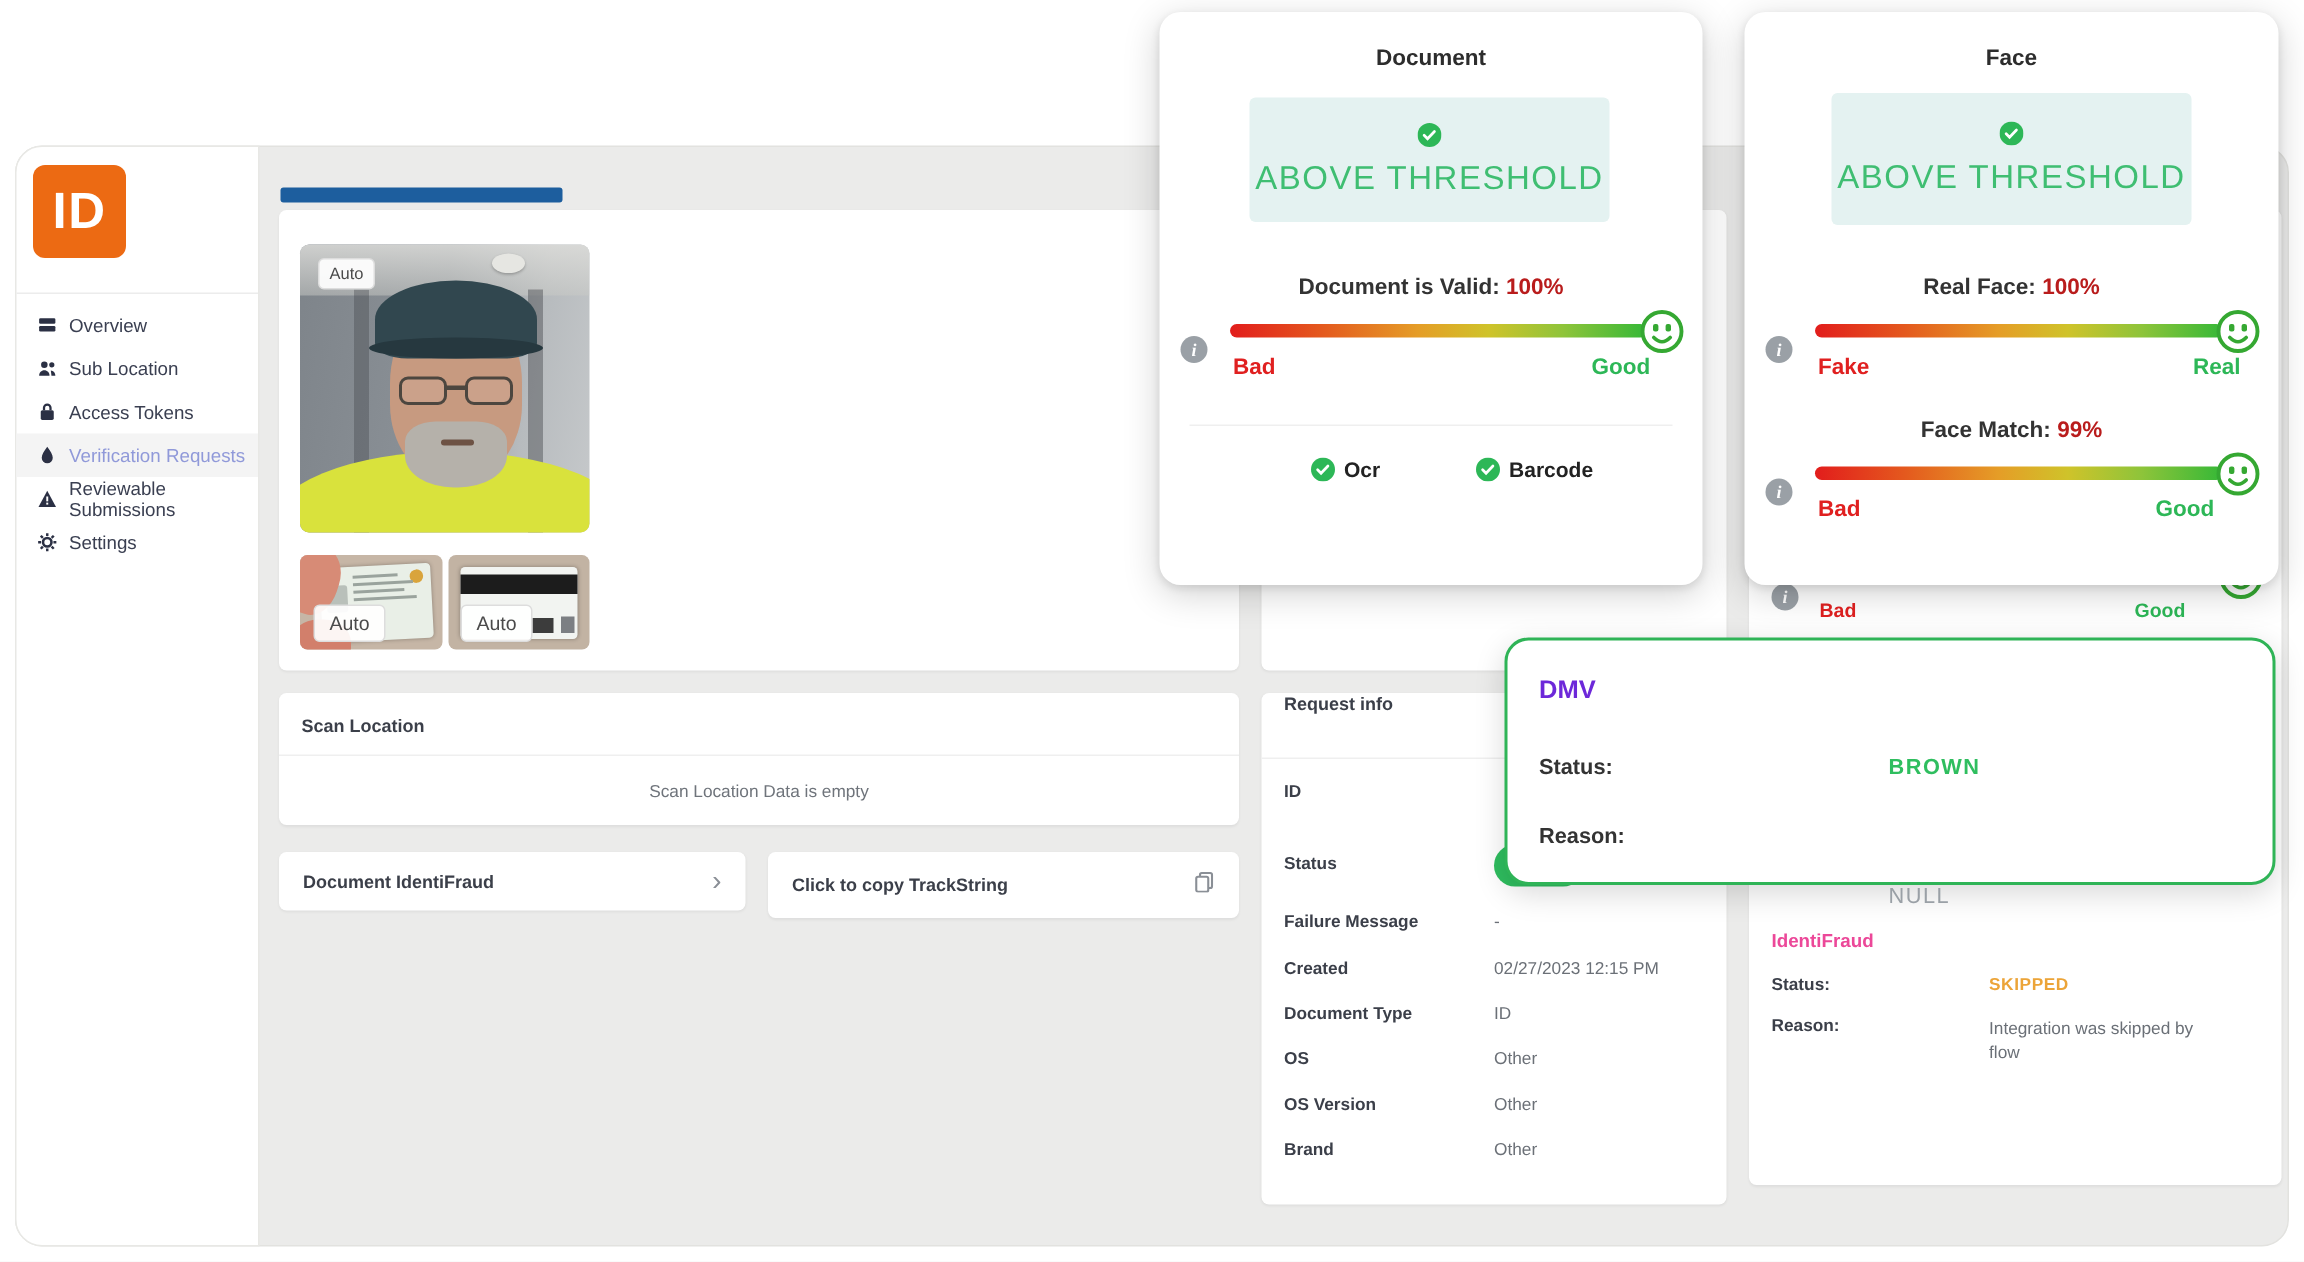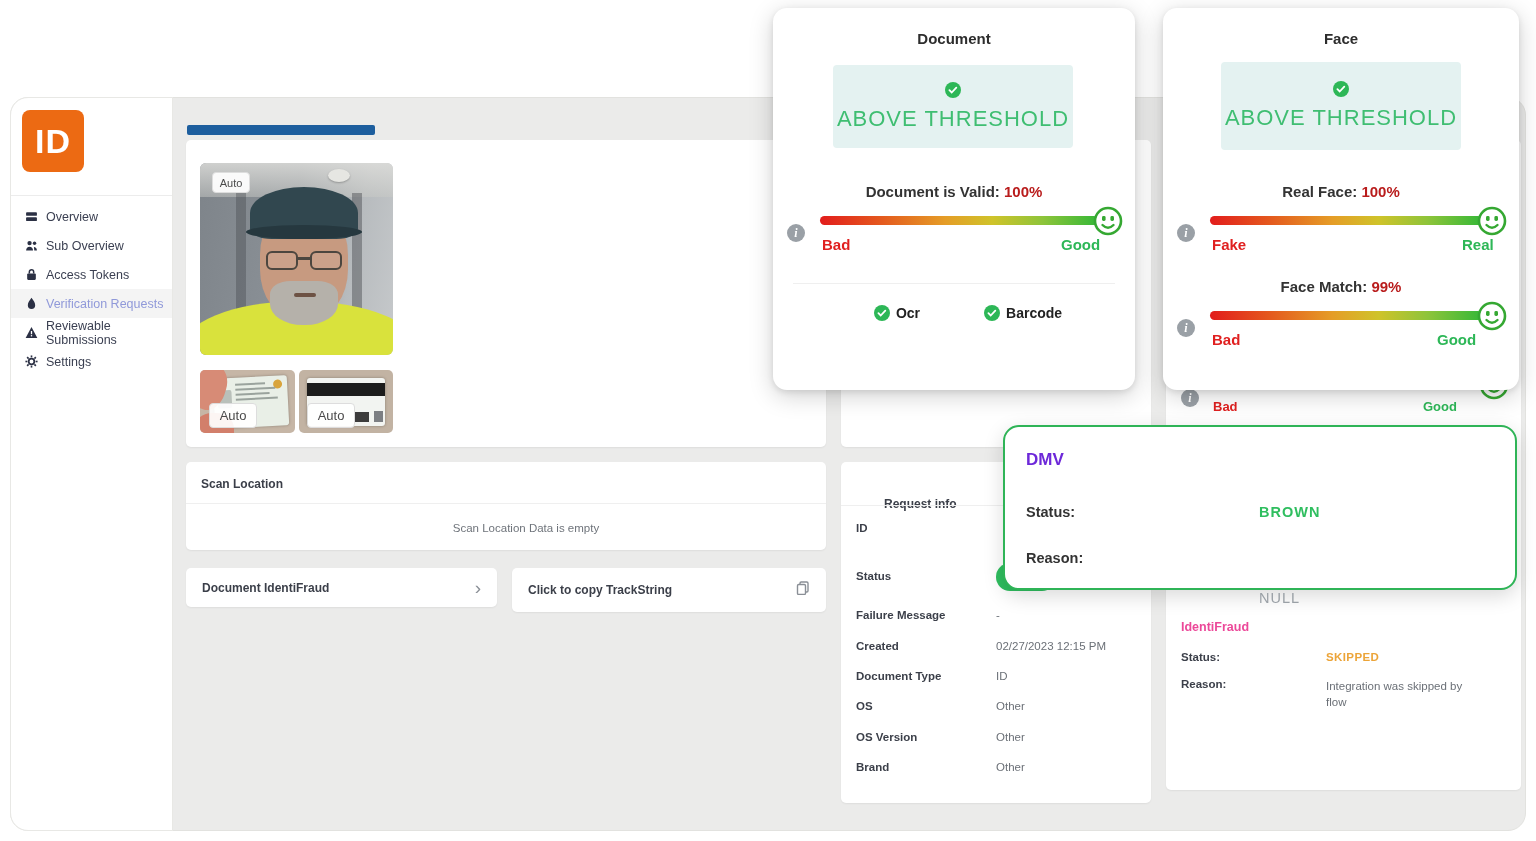--- a/index.html
+++ b/index.html
@@ -54,21 +54,21 @@
   .thumb2 .stripe { position:absolute; left:0; top:5px; width:100%; height:13px; background:#1c1c1c; }
   .thumb2 .code { position:absolute; right:16px; bottom:4px; width:14px; height:10px; background:#3c3c3c; }
   .thumb2 .por2 { position:absolute; right:2px; bottom:4px; width:9px; height:11px; background:#7c7f83; }
   .field-label { font-size:11.5px; font-weight:bold; color:#333; }
   .field-value { font-size:12px; color:#6b7077; }
 
   
   .scan-card { left:186px; top:462px; width:640px; height:88px; }
   .sec-title { font-size:12px; font-weight:bold; color:#3b3f49; }
   .hdiv { background:#efefef; height:1px; }
-  .empty-msg { font-size:11.5px; color:#6f747b;margin-left:20px; }
+  .empty-msg { font-size:11.5px; color:#6f747b; }
   .btn-card { display:flex; align-items:center; justify-content:space-between; padding:0 16px; cursor:pointer; }
   .docinfo-card { left:186px; top:568px; width:311px; height:39px; }
   .track-card { left:512px; top:568px; width:314px; height:44px; }
   .btn-label { font-size:12px; font-weight:bold; color:#3b3f49; }
   .chev { font-size:19px; color:#8a8f96; line-height:1; }
 
   
   .mid-under-card { left:841px; top:140px; width:310px; height:307px; }
   .request-card { left:841px; top:462px; width:310px; height:341px; }
   .req-row-label { font-size:11.5px; font-weight:bold; color:#3b3f49; }
@@ -125,21 +125,21 @@
   </div>
   <div class="nav-item">
     <span class="nav-ico">
         <svg viewBox="0 0 12 12">
           <circle cx="4.2" cy="3.8" r="2"></circle>
           <path d="M1 10.6c0-2 1.4-3.4 3.2-3.4s3.2 1.4 3.2 3.4z"></path>
           <circle cx="8.8" cy="3.9" r="1.6"></circle>
           <path d="M8.2 7.4c1.6.1 2.8 1.4 2.8 3.2H8.6z"></path>
         </svg>
       </span>
-    <span>Sub Overview</span>
+    <span>Sub Location</span>
   </div>
   <div class="nav-item">
     <span class="nav-ico">
         <svg viewBox="0 0 12 12">
           <rect x="2" y="5" width="8" height="6" rx="1"></rect>
           <path d="M4 5V3.6a2 2 0 0 1 4 0V5" fill="none" stroke="#2b3044" stroke-width="1.4"></path>
         </svg>
       </span>
     <span>Access Tokens</span>
   </div>
@@ -259,21 +259,21 @@
   <span class="btn-label">Click to copy TrackString</span>
   <span><svg width="14" height="14" viewBox="0 0 14 14">
         <rect x="4" y="1" width="8" height="10" rx="1.2" fill="none" stroke="#8a8f96" stroke-width="1.4"></rect>
         <rect x="1.5" y="3.5" width="8" height="10" rx="1.2" fill="#fff" stroke="#8a8f96" stroke-width="1.4"></rect>
       </svg></span>
 </div>
 
 <div class="abs card mid-under-card"></div>
 
 <div class="abs card request-card"></div>
-<div class="abs sec-title" style="left:856px; top:497px; z-index:2;margin-left:28px;">Request info</div>
+<div class="abs sec-title" style="left:856px; top:462px; z-index:2;">Request info</div>
 <div class="abs hdiv" style="left:841px; top:505px; width:310px; z-index:2;"></div>
 <div class="abs req-row-label" style="left:856px; top:522px; z-index:2;">ID</div>
 <div class="abs req-row-label" style="left:856px; top:570px; z-index:2;">Status</div>
 <div class="abs status-pill"></div>
 <div class="abs req-row-label" style="left:856px; top:609px; z-index:2;">Failure Message</div>
 <div class="abs req-row-value" style="left:996px; top:609px; z-index:2;">-</div>
 <div class="abs req-row-label" style="left:856px; top:640px; z-index:2;">Created</div>
 <div class="abs req-row-value" style="left:996px; top:640px; z-index:2;">02/27/2023 12:15 PM</div>
 <div class="abs req-row-label" style="left:856px; top:670px; z-index:2;">Document Type</div>
 <div class="abs req-row-value" style="left:996px; top:670px; z-index:2;">ID</div>

